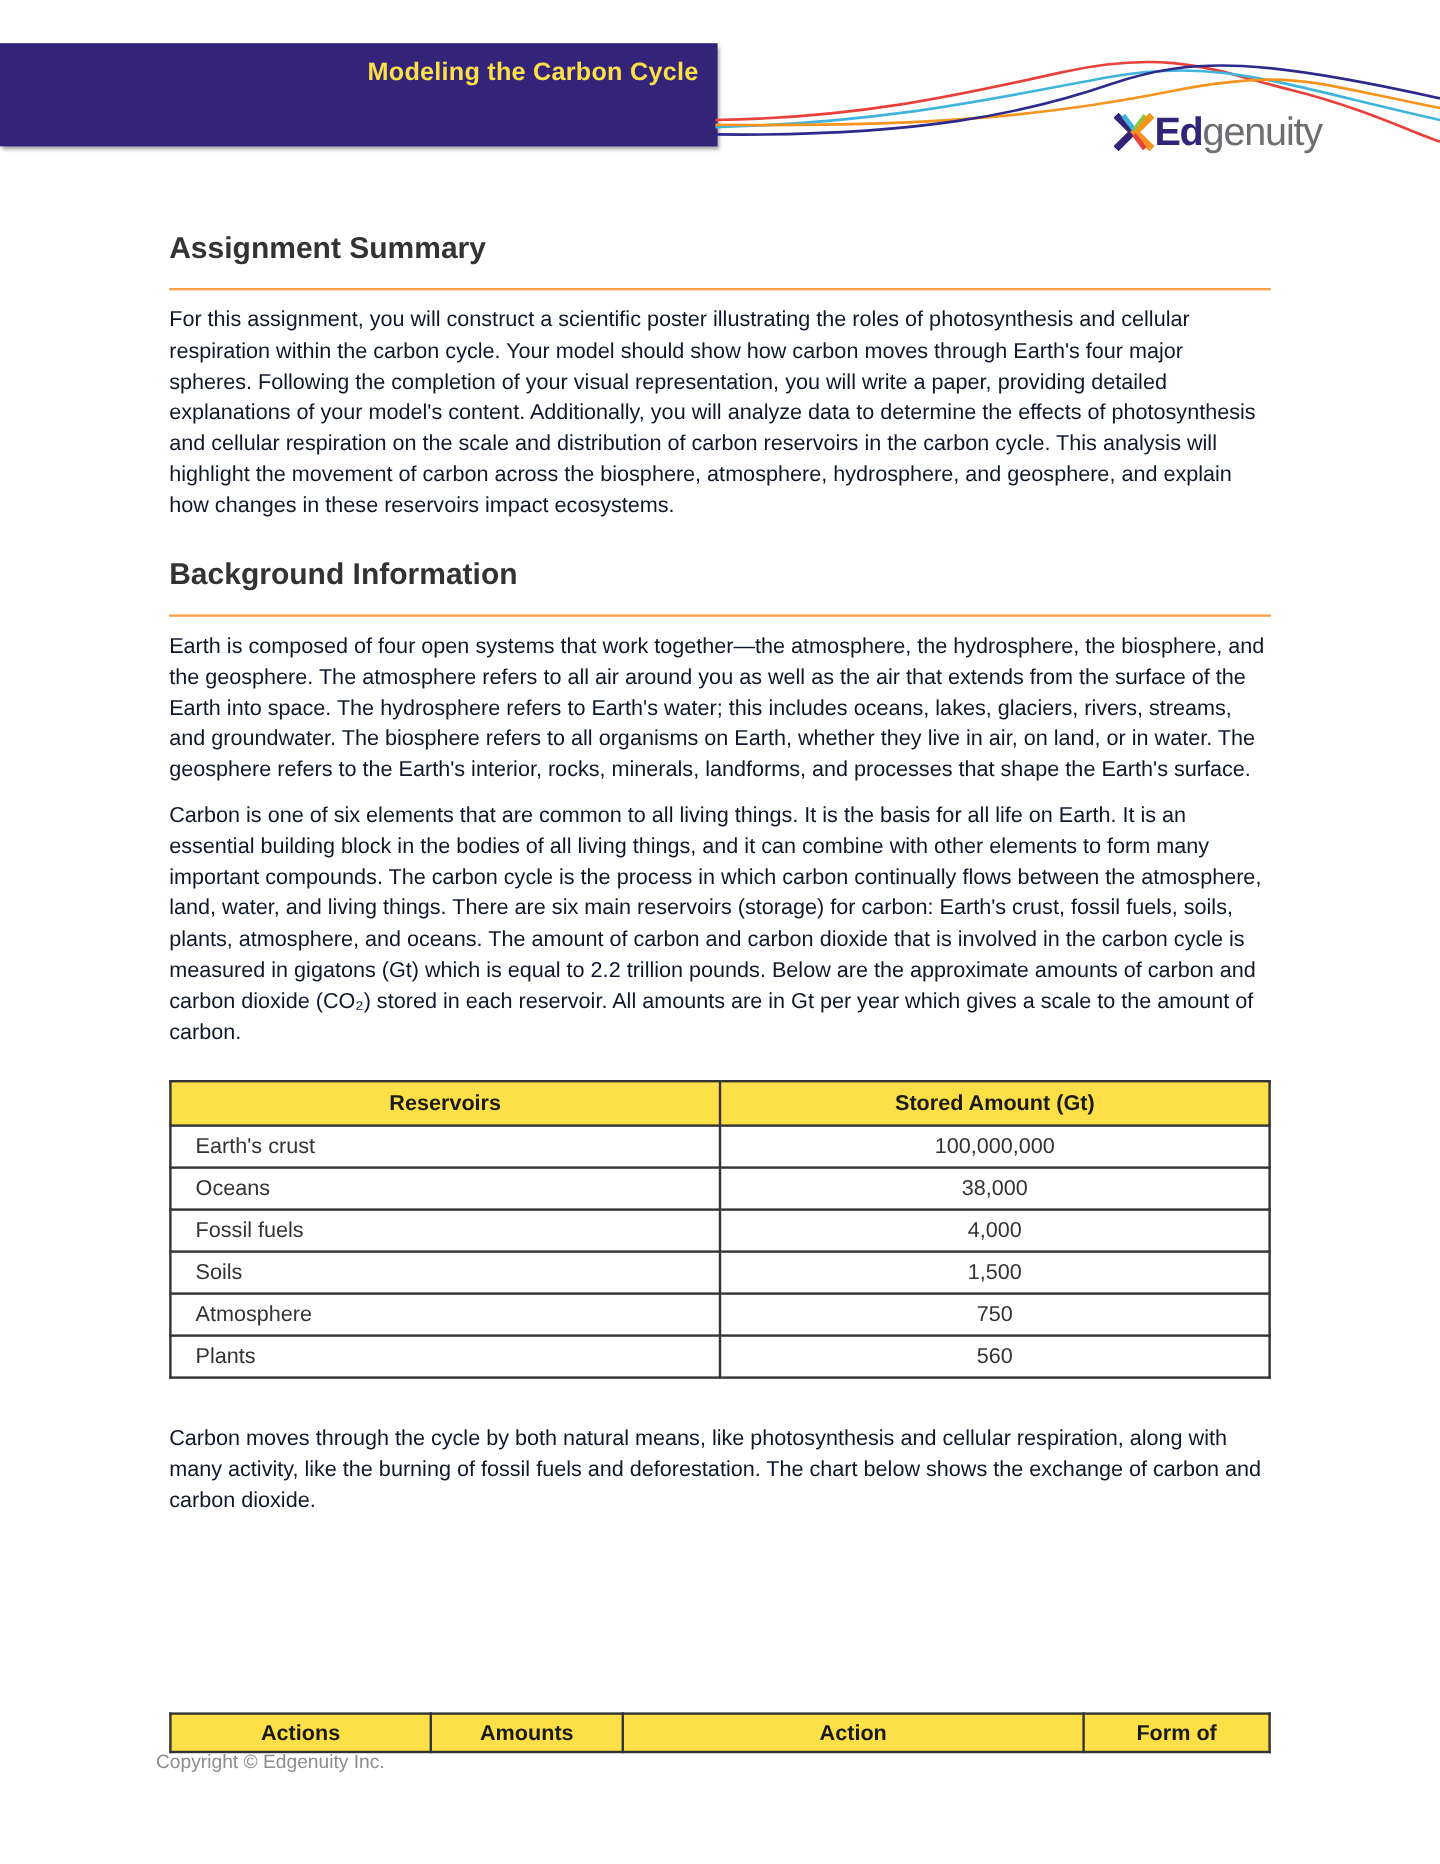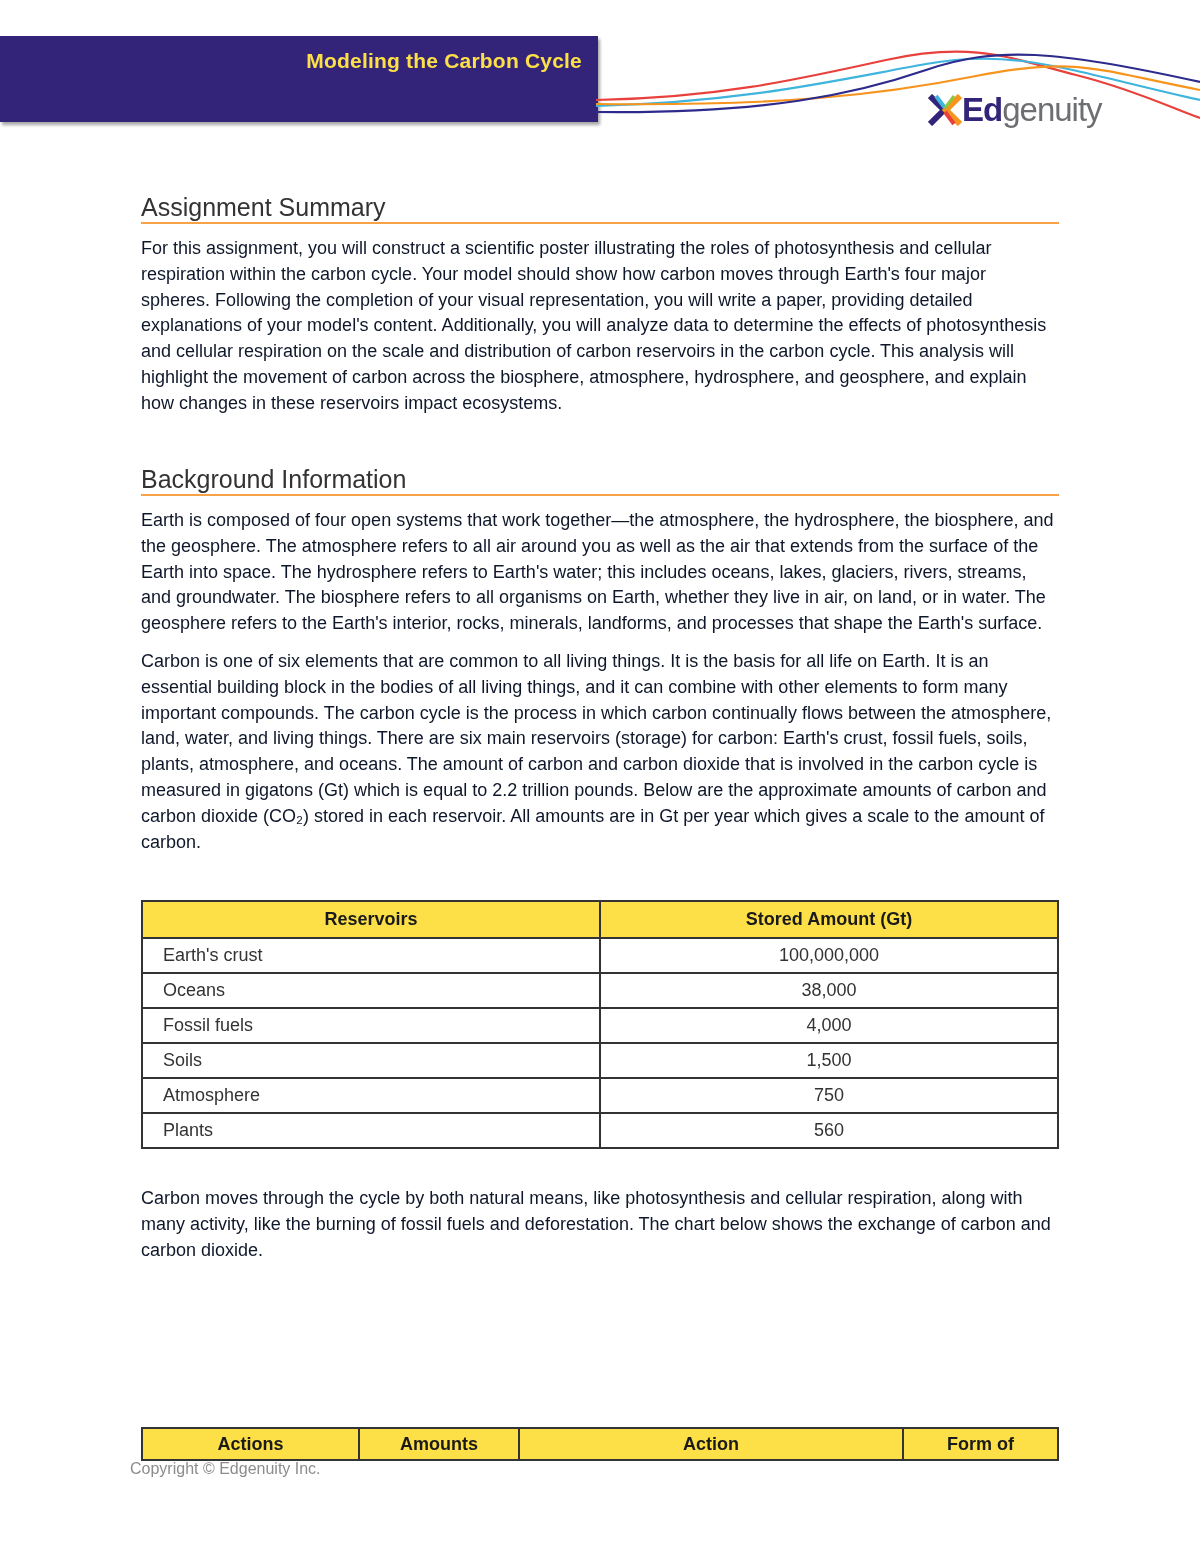--- a/index.html
+++ b/index.html
@@ -8,21 +8,21 @@
   .banner { position: absolute; left: 0; top: 36px; width: 598px; height: 86px;
             background: #33247a; box-shadow: 2px 3px 3px rgba(0,0,0,0.35);
             color: #fde047; text-align: right; box-sizing: border-box; padding-right: 16px; }
   .banner .title { font-size: 21px; font-weight: bold; letter-spacing: 0.2px; margin-top: 12px; line-height: 26px; }
   .banner .subtitle { font-size: 20px; font-weight: bold; font-style: italic; line-height: 28px; margin-top: 4px; }
   .waves { position: absolute; left: 596px; top: 40px; width: 604px; height: 80px; }
   .logo { position: absolute; left: 928px; top: 81px; height: 36px; display: flex; align-items: center; margin-top: 11px; }
   .logo .ed { font-size: 33px; font-weight: bold; color: #33247a; letter-spacing: -1px; }
   .logo .genuity { font-size: 33px; color: #6d6e71; letter-spacing: -1px; }
   .content { position: absolute; left: 141px; width: 918px; }
-  h2 { margin: 0; font-size: 25px; font-weight: normal; color: #333333; padding-bottom: 0;
+  h2 { margin: 0; font-size: 25px; font-weight: bold; color: #333333; padding-bottom: 18px;
        border-bottom: 2px solid #f7a24b; line-height: 30px; }
   p { margin: 0; font-size: 18px; line-height: 25.8px; color: #0f172a; }
   table { border-collapse: collapse; width: 918px; }
   th, td { border: 2px solid #333333; font-size: 18px; }
   th { background: #fde047; color: #1a1a1a; font-weight: bold; height: 33px; }
   td { height: 33px; padding: 0 20px; }
   td.num { text-align: center; }
   .footer { position: absolute; left: 130px; top: 1460px; font-size: 16px; color: #8c8c8c; }
 </style>
 </head>

